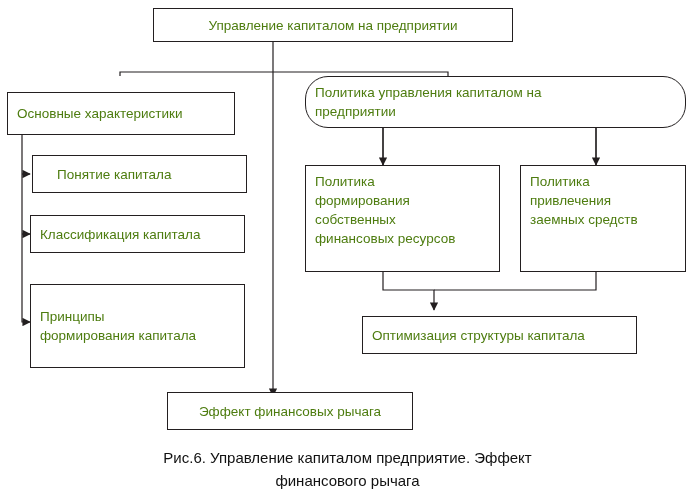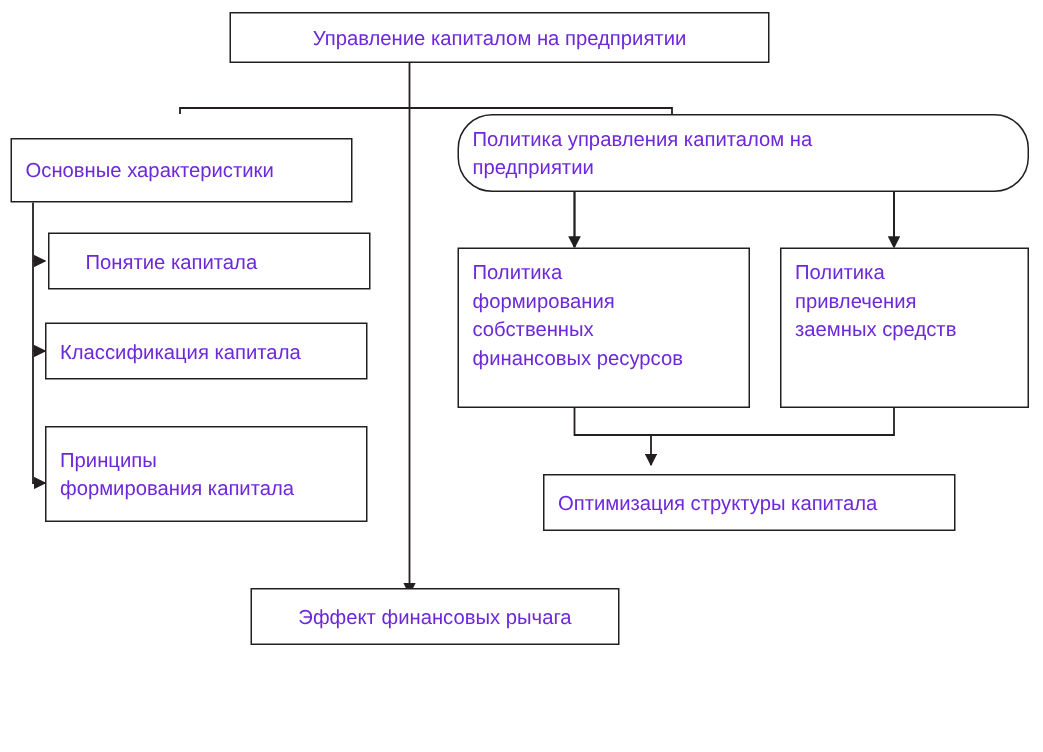--- a/index.html
+++ b/index.html
@@ -13,21 +13,21 @@
     height: 501px;
     background: #ffffff;
     font-family: "Liberation Sans", sans-serif;
     overflow: hidden;
   }
   .node {
     position: absolute;
     box-sizing: border-box;
     border: 1px solid #231f20;
     background: #ffffff;
-    color: #6d28d9;
+    color: #4d7c0f;
     font-size: 13.5px;
     line-height: 19px;
     padding: 6px 9px;
     white-space: pre-line;
   }
   .node.center {
     text-align: center;
   }
   .node.vcenter {
     display: flex;
@@ -95,33 +95,35 @@
   </svg>
 
   <div class="node center hvcenter" style="left:153px; top:8px; width:360px; height:34px;">Управление капиталом на предприятии</div>
 
   <div class="node vcenter" style="left:7px; top:92px; width:228px; height:43px;">Основные характеристики</div>
 
   <div class="node vcenter" style="left:32px; top:155px; width:215px; height:38px;padding-left:24px;">Понятие капитала</div>
 
   <div class="node vcenter" style="left:30px; top:215px; width:215px; height:38px;">Классификация капитала</div>
 
-  <div class="node vcenter" style="left:30px; top:284px; width:215px; height:64px;">Принципы
+  <div class="node vcenter" style="left:30px; top:284px; width:215px; height:84px;">Принципы
 формирования капитала</div>
 
   <div class="node" style="left:305px; top:76px; width:381px; height:52px;border-radius:23px;">Политика управления капиталом на
 предприятии</div>
 
   <div class="node" style="left:305px; top:165px; width:195px; height:107px;">Политика
 формирования
 собственных
 финансовых ресурсов</div>
 
   <div class="node" style="left:520px; top:165px; width:166px; height:107px;">Политика
 привлечения
 заемных средств</div>
 
   <div class="node vcenter" style="left:362px; top:316px; width:275px; height:38px;">Оптимизация структуры капитала</div>
 
   <div class="node hvcenter" style="left:167px; top:392px; width:246px; height:38px;">Эффект финансовых рычага</div>
 
+  <div class="caption">Рис.6. Управление капиталом предприятие. Эффект
+финансового рычага</div>
 
 </div>
 
 </body></html>

